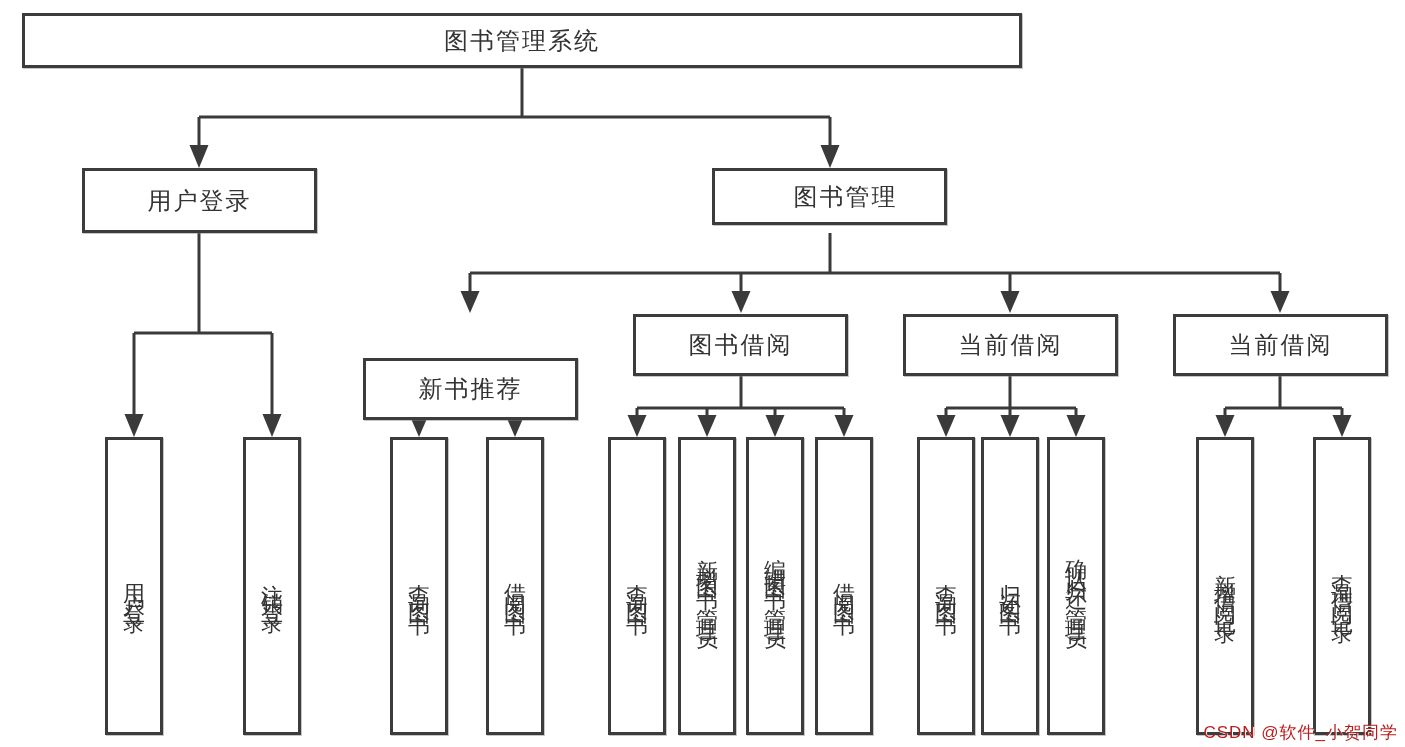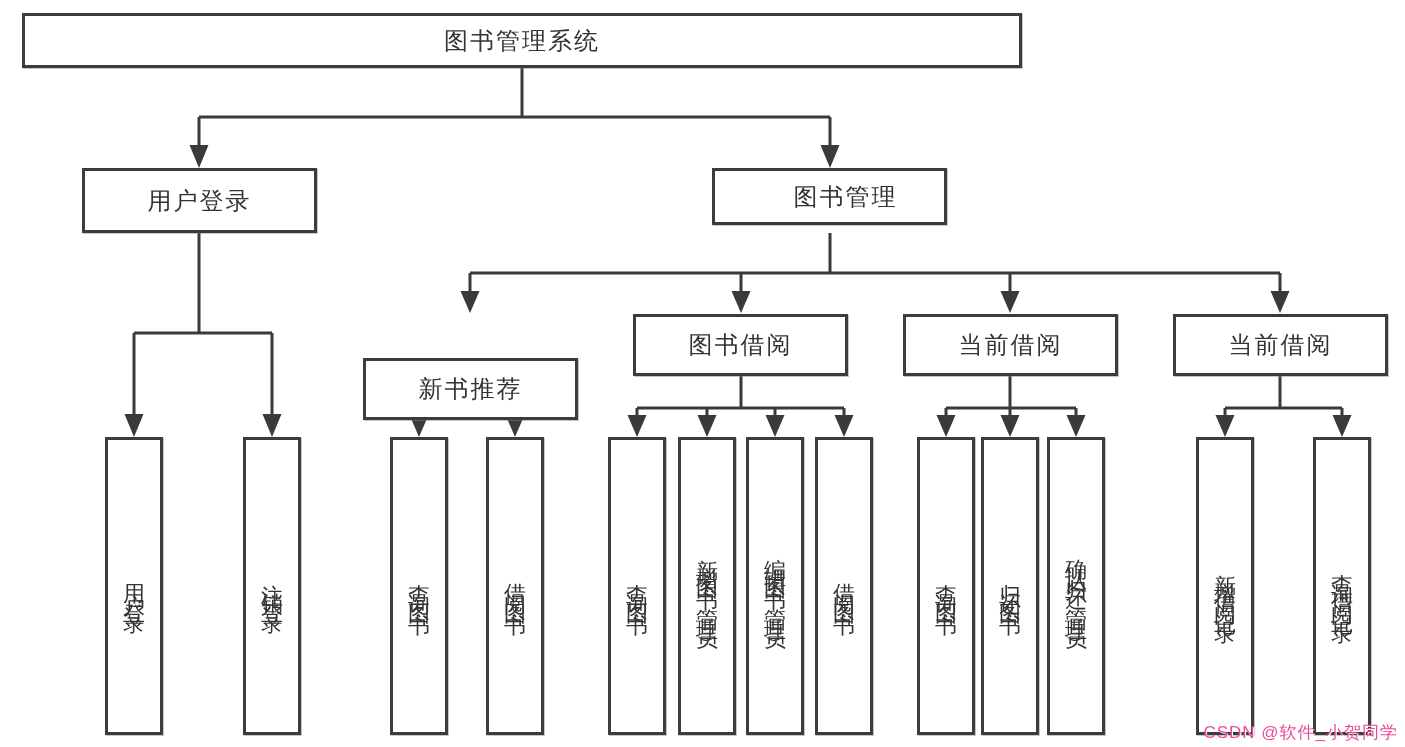--- a/index.html
+++ b/index.html
@@ -47,21 +47,21 @@
     font-size: 22px;
     letter-spacing: 10px;
     line-height: 1;
     white-space: nowrap;
   }
   .watermark {
     position: absolute;
     right: 7px;
     bottom: 3px;
     font-size: 17px;
-    color: #ec4899;
+    color: #b91c1c;
     text-shadow: 1px 1px 0 #ffffff;
     letter-spacing: 1px;
   }
 </style>
 </head>
 <body>
 
 <div class="canvas">
 
   <svg class="connectors" width="1405" height="747" viewBox="0 0 1405 747">

